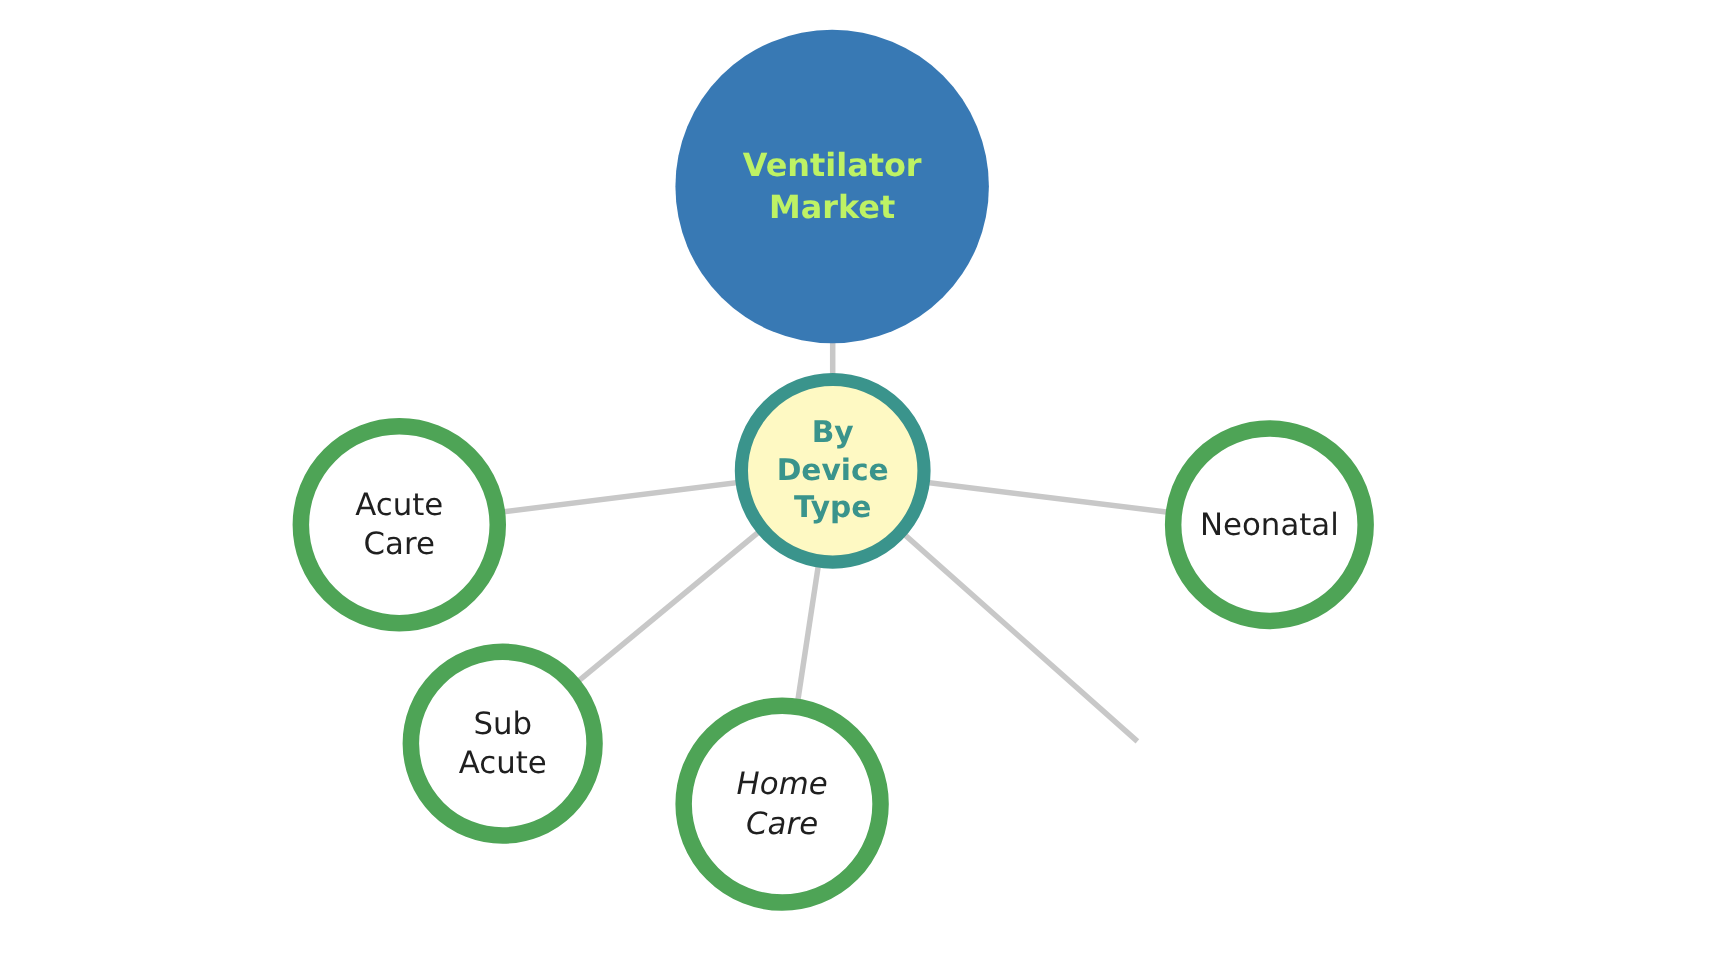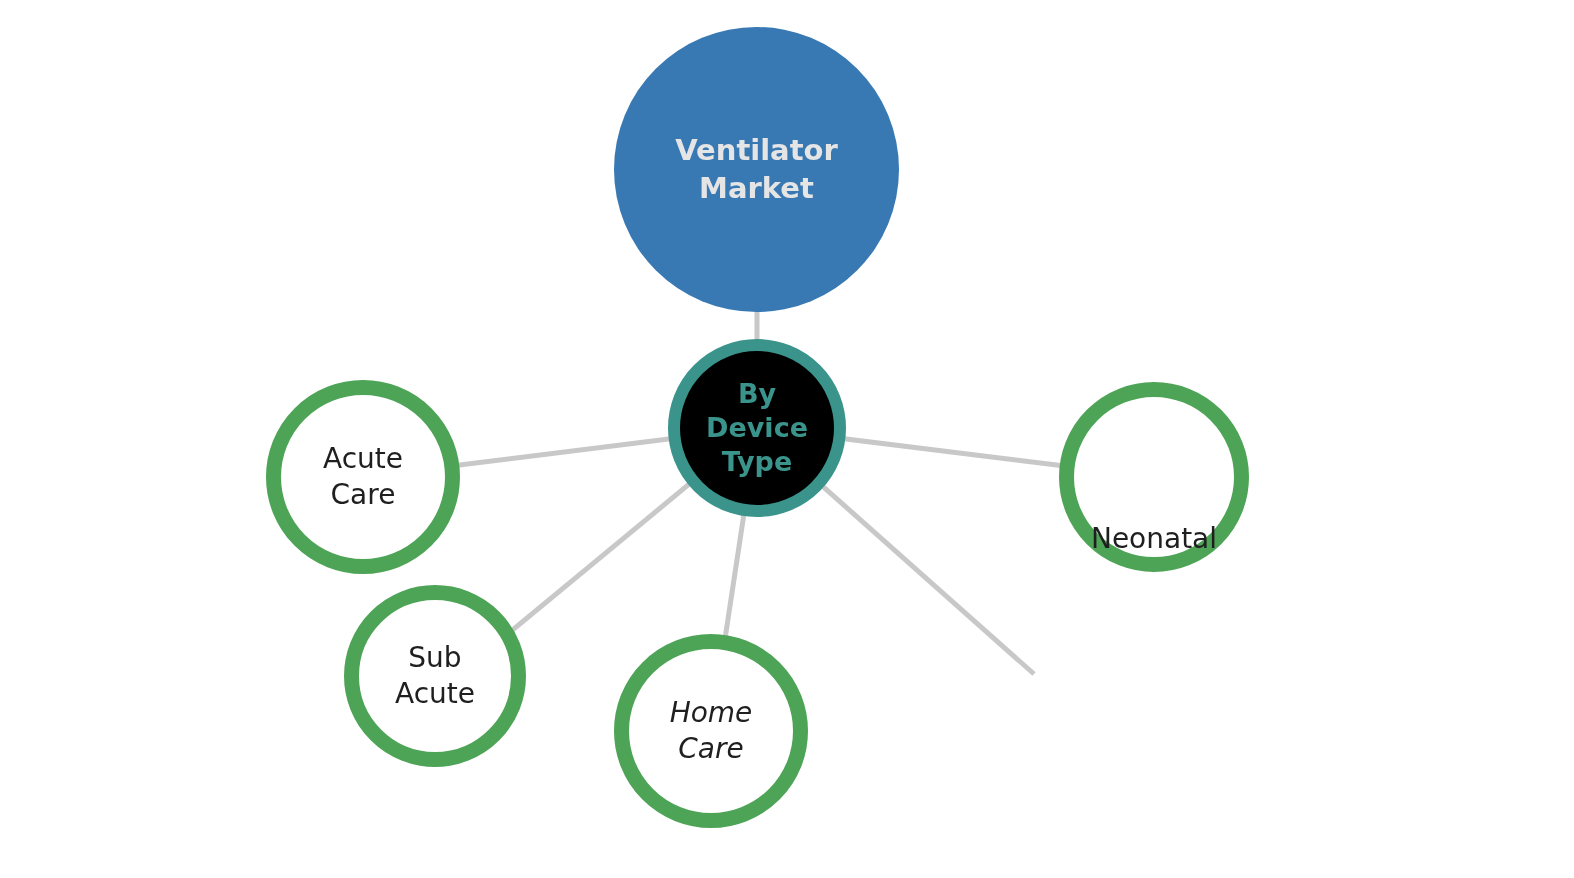--- a/index.html
+++ b/index.html
@@ -33,47 +33,47 @@
     text-align: center;
     white-space: pre-line;
     line-height: 1.28;
   }
   .node-root {
     left: 614px;
     top: 27px;
     width: 285px;
     height: 285px;
     background: #3879b4;
-    color: #e5e5e5;
+    color: #bef264;
     font-weight: bold;
     font-size: 29px;
   }
   .node-hub {
     left: 668px;
     top: 339px;
     width: 178px;
     height: 178px;
-    background: #000000;
+    background: #fef9c3;
     border: 12px solid #3a948c;
     color: #3a948c;
     font-weight: bold;
     font-size: 27px;
     line-height: 1.25;
   }
   .node-leaf {
     background: #ffffff;
     border: 15px solid #4ea456;
     color: #1f1f1f;
     font-size: 28px;
   }
   .node-acute-care   { left: 266px;  top: 380px; width: 194px; height: 194px; }
-  .node-sub-acute    { left: 344px;  top: 585px; width: 182px; height: 182px; }
+  .node-sub-acute    { left: 366px;  top: 585px; width: 182px; height: 182px; }
   .node-home-care    { left: 614px;  top: 634px; width: 194px; height: 194px; font-style: italic; }
   .node-non-invasive { left: 936px;  top: 576px; width: 196px; height: 196px; }
-  .node-neonatal     { left: 1059px; top: 382px; width: 190px; height: 190px; align-items: flex-end; }
+  .node-neonatal     { left: 1059px; top: 382px; width: 190px; height: 190px; }
 </style>
 </head>
 <body>
 
 <div class="canvas">
 
   <svg class="connectors" viewBox="0 0 1574 878" xmlns="http://www.w3.org/2000/svg">
     <g stroke="#c8c8c8" stroke-width="5">
       <line x1="757" y1="169" x2="757" y2="428"></line>
       <line x1="757" y1="428" x2="363" y2="477"></line>

